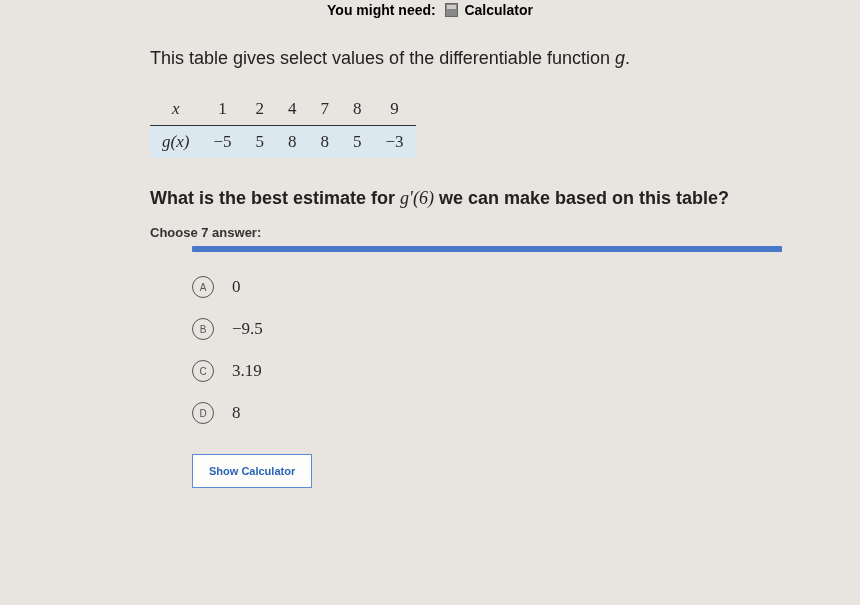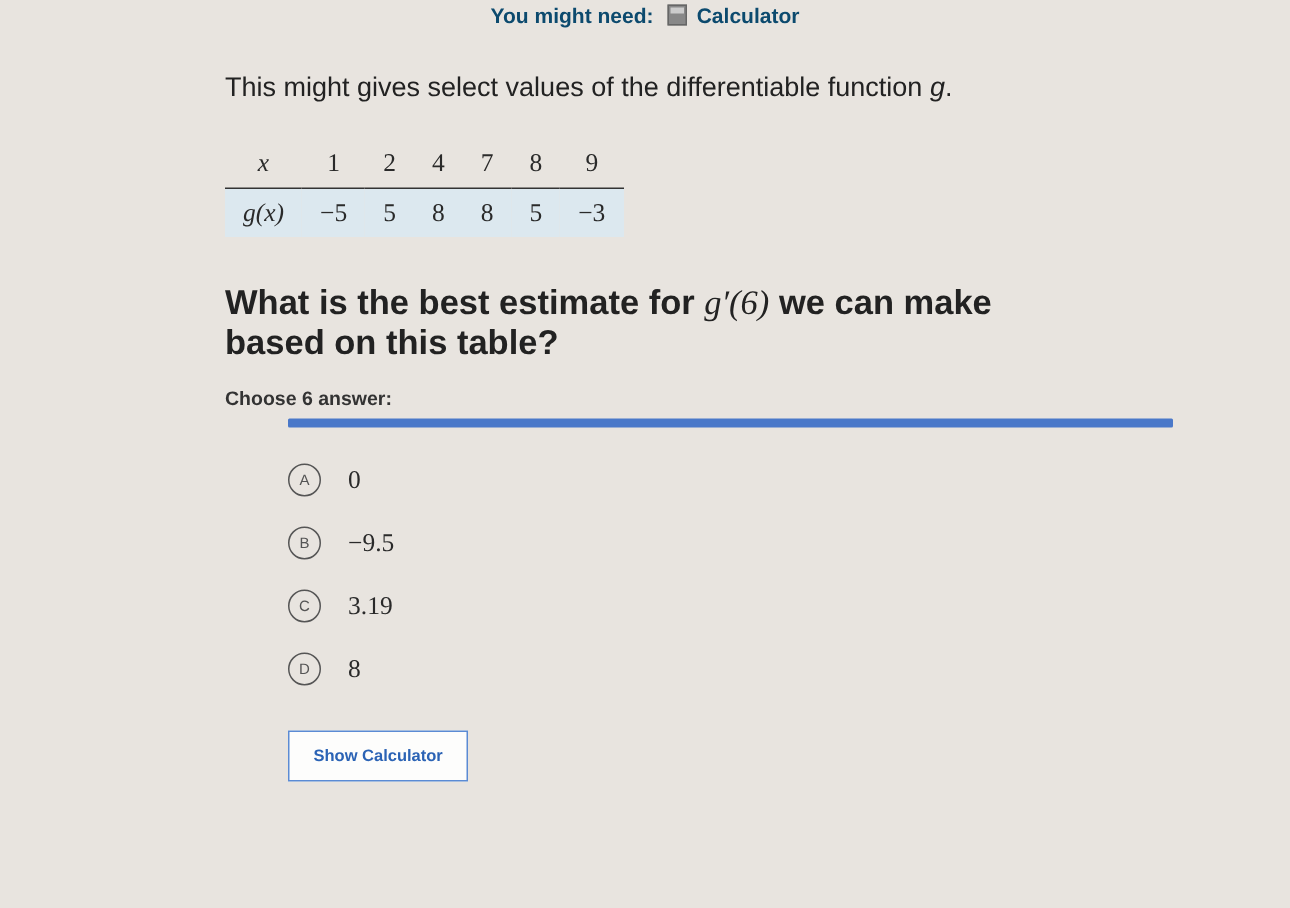--- a/index.html
+++ b/index.html
@@ -9,21 +9,21 @@
       background: #e8e4df;
       font-family: -apple-system, "Helvetica Neue", Arial, sans-serif;
       color: #2a2a2a;
       overflow: hidden;
       position: relative;
     }
     .top-hint {
       text-align: center;
       padding-top: 2px;
       font-size: 14px;
-      color: #0c4a6e;
+      color: #000000;
       font-weight: 600;
     }
     .top-hint .calc-icon {
       display: inline-block;
       width: 13px;
       height: 14px;
       background: #888;
       border: 1px solid #666;
       vertical-align: -2px;
       margin: 0 3px 0 5px;
@@ -59,21 +59,21 @@
       border-bottom: 1.5px solid #333;
     }
     table.data tr:last-child td {
       background: #dce8ef;
     }
     table.data td:first-child {
       font-style: italic;
     }
     table.data td.gxcell { font-style: italic; }
     .question {
-      font-size: 23px;
+      font-size: 18px;
       font-weight: 700;
       color: #222;
       margin-bottom: 16px;
     }
     .question .mathvar { font-style: italic; font-family: "Times New Roman", serif; font-weight: 500;}
     .choose-label {
       font-size: 13px;
       font-weight: 700;
       color: #333;
       margin-bottom: 6px;
@@ -131,21 +131,21 @@
 
 <div class="top-hint">
   <span>You might need:</span>
   <span class="calc-icon"></span>
   <span>Calculator</span>
 </div>
 
 <div class="content">
 
   <p class="intro">
-    <span>This might gives select values of the differentiable function </span><span class="gvar">g</span><span>.</span>
+    <span>This table gives select values of the differentiable function </span><span class="gvar">g</span><span>.</span>
   </p>
 
   <table class="data">
     <tbody>
         <tr>
       <td>x</td>
       <td>1</td>
       <td>2</td>
       <td>4</td>
       <td>7</td>
@@ -161,21 +161,21 @@
       <td>5</td>
       <td>−3</td>
     </tr>
   </tbody>
     </table>
 
   <p class="question">
     <span>What is the best estimate for </span><span class="mathvar">g′(6)</span><span> we can make based on this table?</span>
   </p>
 
-  <p class="choose-label">Choose 6 answer:</p>
+  <p class="choose-label">Choose 7 answer:</p>
 
   <div class="answer-block">
     <div class="blue-bar"></div>
     <ul class="answer-list">
       <li class="answer-item">
         <span class="radio-letter">A</span>
         <span class="answer-text">0</span>
       </li>
       <li class="answer-item">
         <span class="radio-letter">B</span>

